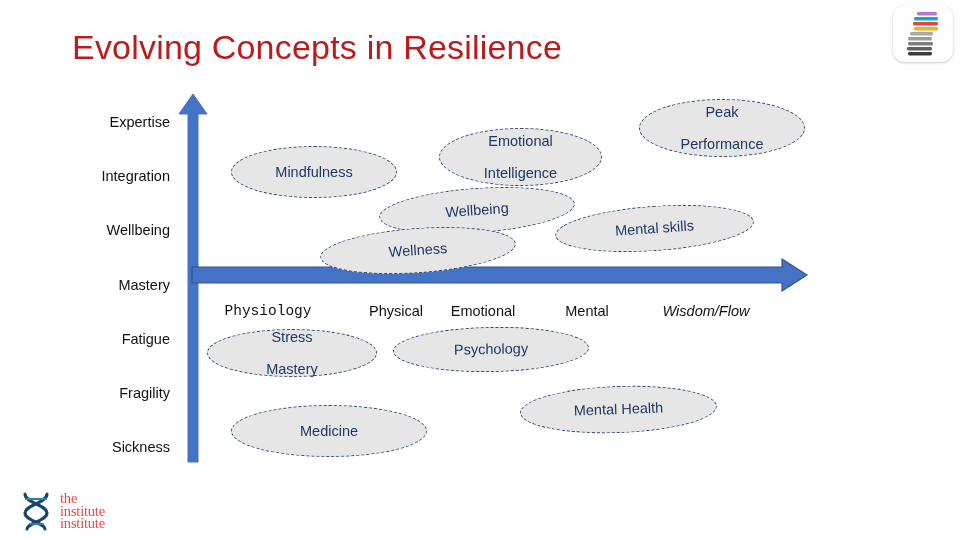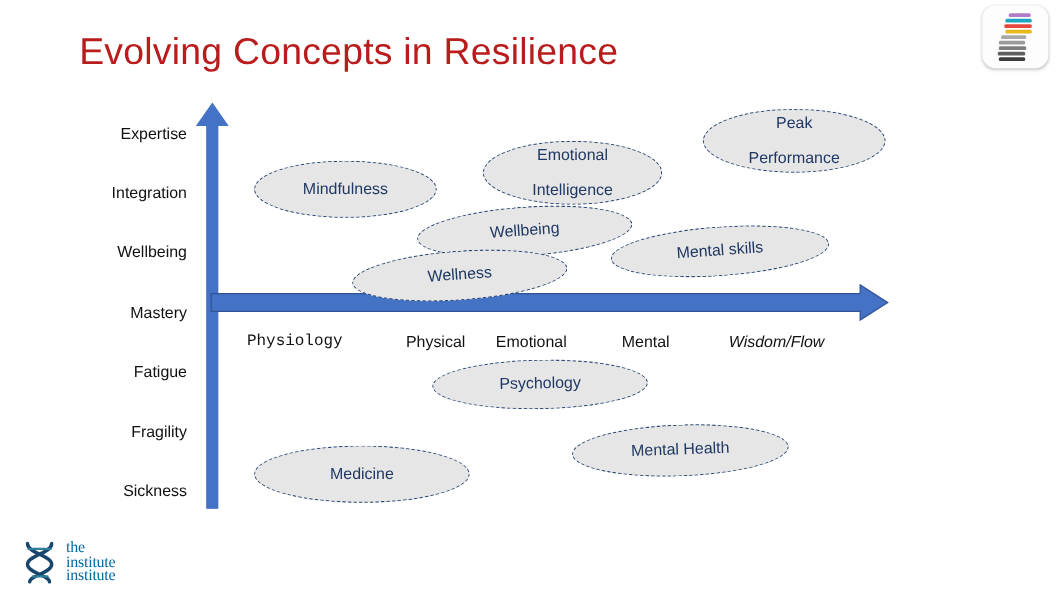--- a/index.html
+++ b/index.html
@@ -97,21 +97,21 @@
     top: 487px;
     width: 132px;
     height: 48px;
     display: flex;
     align-items: center;
   }
   #brand-wordmark {
     font-family: "Liberation Serif", serif;
     font-size: 14.5px;
     line-height: 12.6px;
-    color: #0369a1;
+    color: #ef4444;
     margin-left: 4px;
     letter-spacing: -0.2px;
   }
   #brand-wordmark div { white-space: nowrap; }
 
   #corner-logo {
     position: absolute;
     left: 893px;
     top: 5px;
     width: 60px;
@@ -179,20 +179,26 @@
   </div>
 
   <div class="bubble" style="left:555px; top:206px; width:199px; height:45px; transform:rotate(-4deg);">
     <span>Mental skills</span>
   </div>
 
   <div class="bubble" style="left:320px; top:228px; width:196px; height:45px; transform:rotate(-4deg);">
     <span>Wellness</span>
   </div>
 
+  <div class="bubble" style="left:207px; top:329px; width:170px; height:48px;">
+    <span>
+      <span>Stress</span><br>
+      <span>Mastery</span>
+    </span>
+  </div>
 
   <div class="bubble" style="left:393px; top:327px; width:196px; height:45px; transform:rotate(-1deg);">
     <span>Psychology</span>
   </div>
 
   <div class="bubble" style="left:231px; top:405px; width:196px; height:52px;">
     <span>Medicine</span>
   </div>
 
   <div class="bubble" style="left:520px; top:386px; width:197px; height:47px; transform:rotate(-2deg);">

